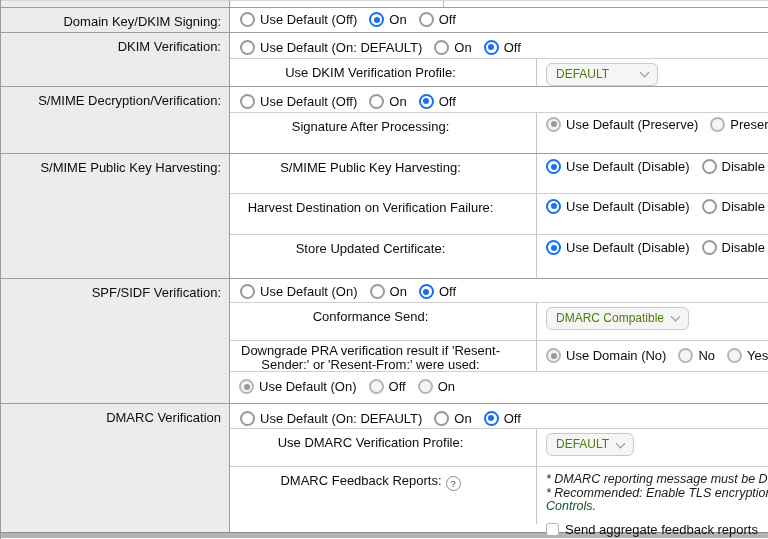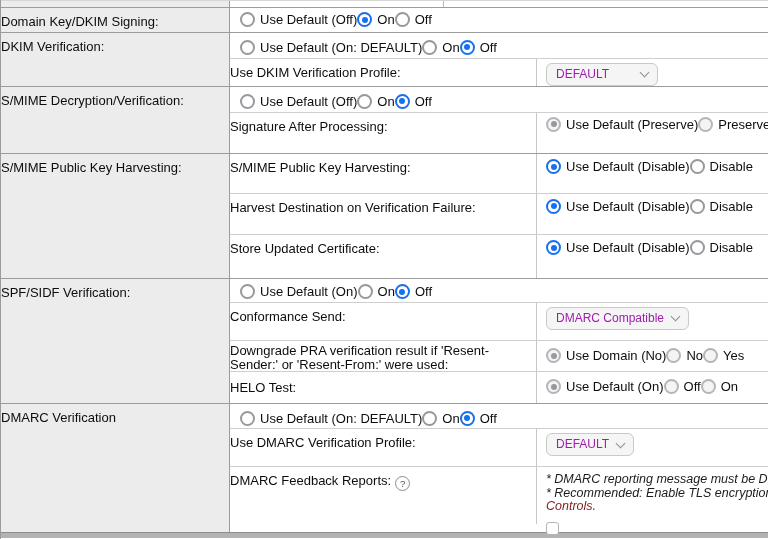--- a/index.html
+++ b/index.html
@@ -11,57 +11,57 @@
   #screen { width:768px; height:539px; overflow:hidden; border-left:1px solid #9c9c9c; box-sizing:border-box; }
 
   .topstrip { height:7px; display:flex; border-top:1px solid #d6d6d6; box-sizing:border-box; }
   .ts-a { width:229px; flex:none; background:#ececec; border-right:1px solid #9c9c9c; box-sizing:border-box; }
   .ts-b { width:214px; flex:none; border-right:1px solid #b9b9b9; box-sizing:border-box; }
   .ts-c { flex:1; }
 
   .section { display:flex; border-top:1px solid #9c9c9c; box-sizing:border-box; }
   .label-col {
     width:229px; flex:none; background:#ececec; border-right:1px solid #9c9c9c;
-    box-sizing:border-box; padding:6px 8px 0 0; line-height:15px;
+    box-sizing:border-box; text-align:right; padding:6px 8px 0 0; line-height:15px;
   }
   .rcol { flex:1; display:flex; flex-direction:column; min-width:0; }
   .row { display:flex; box-sizing:border-box; min-width:0; }
   .row + .row { border-top:1px solid #cfcfcf; }
   .row.full { padding:4px 0 0 10px; }
   .sub-label {
     width:307px; flex:none; box-sizing:border-box; border-right:1px solid #c6c6c6;
-    text-align:left; padding:6px 25px 0 0; line-height:15px;
+    text-align:center; padding:6px 25px 0 0; line-height:15px;
   }
   .control { flex:1; min-width:0; padding:4px 0 0 9px; box-sizing:border-box; }
 
-  .opts { display:flex; align-items:center; white-space:nowrap; }
+  .opts { display:flex; align-items:center; gap:12px; white-space:nowrap; }
   .opt { display:inline-flex; align-items:center; gap:5px; }
   .radio { width:11px; height:11px; border:2px solid #98989d; border-radius:50%; background:#fff; flex:none; position:relative; }
   .radio.sel { border-color:#1670f0; }
   .radio.sel::after { content:""; position:absolute; left:2.5px; top:2.5px; right:2.5px; bottom:2.5px; border-radius:50%; background:#1670f0; }
   .opt.dis .radio { border-color:#b5b5ba; background:#f4f4f5; }
   .opt.dis .radio.sel { border-color:#b5b5ba; }
   .opt.dis .radio.sel::after { background:#98989d; }
 
   .select {
     display:inline-flex; align-items:center; gap:8px; border:1px solid #c9c9c9; border-radius:6px;
-    background:#f5f5f5; color:#a21caf; font-size:12px; padding:4px 9px; line-height:13px; white-space:nowrap;
+    background:#f5f5f5; color:#4d7c0f; font-size:12px; padding:4px 9px; line-height:13px; white-space:nowrap;
   }
   .select.wide { width:112px; justify-content:space-between; box-sizing:border-box; }
   .chev { width:6px; height:6px; border-right:1.5px solid #8f8f94; border-bottom:1.5px solid #8f8f94; transform:rotate(45deg); flex:none; margin-top:-3px; }
 
   .qicon {
     display:inline-flex; align-items:center; justify-content:center; width:13px; height:13px;
     border:1px solid #8d8d8d; border-radius:50%; font-size:9.5px; color:#555;
     margin-left:4px; background:#fdfdfd; vertical-align:-2px;
   }
 
   .notes { font-style:italic; font-size:12.5px; line-height:13.5px; padding-top:4px; color:#1c1c1c; }
   .note-line { white-space:nowrap; }
-  .link { color:#7f1d1d; text-decoration:none; cursor:pointer; font-style:italic; }
+  .link { color:#14532d; text-decoration:none; cursor:pointer; font-style:italic; }
   .cbrow { display:flex; align-items:center; gap:6px; margin-top:8px; white-space:nowrap; }
   .cb { width:13px; height:13px; border:1px solid #b4b4b4; border-radius:3px; background:#fff; flex:none; box-sizing:border-box; }
 
   .bottombar { height:6px; background:#b3b3b3; border-top:1px solid #8e8e8e; box-sizing:border-box; }
 </style>
 </head>
 <body>
 
 <div id="screen">
 
@@ -253,21 +253,20 @@
               <span>No</span>
             </span>
             <span class="opt dis">
               <span class="radio"></span>
               <span>Yes</span>
             </span>
           </div>
         </div>
       </div>
       <div class="row" style="height:32px">
-        <div class="sub-label" style="padding-top:8px">HELO Test:</div>
         <div class="control" style="padding-top:7px">
           <div class="opts">
             <span class="opt dis">
               <span class="radio sel"></span>
               <span>Use Default (On)</span>
             </span>
             <span class="opt dis">
               <span class="radio"></span>
               <span>Off</span>
             </span>
@@ -314,20 +313,21 @@
           <span>DMARC Feedback Reports:</span><span class="qicon">?</span>
         </div>
         <div class="control" style="padding-top:2px">
           <div class="notes">
             <div class="note-line">* DMARC reporting message must be DKIM signed.</div>
             <div class="note-line">* Recommended: Enable TLS encryption in Destination</div>
             <div class="note-line"><a class="link">Controls.</a></div>
           </div>
           <div class="cbrow">
             <span class="cb"></span>
+            <span>Send aggregate feedback reports</span>
           </div>
         </div>
       </div>
     </div>
   </div>
 
   <div class="bottombar"></div>
 
 </div>
 

